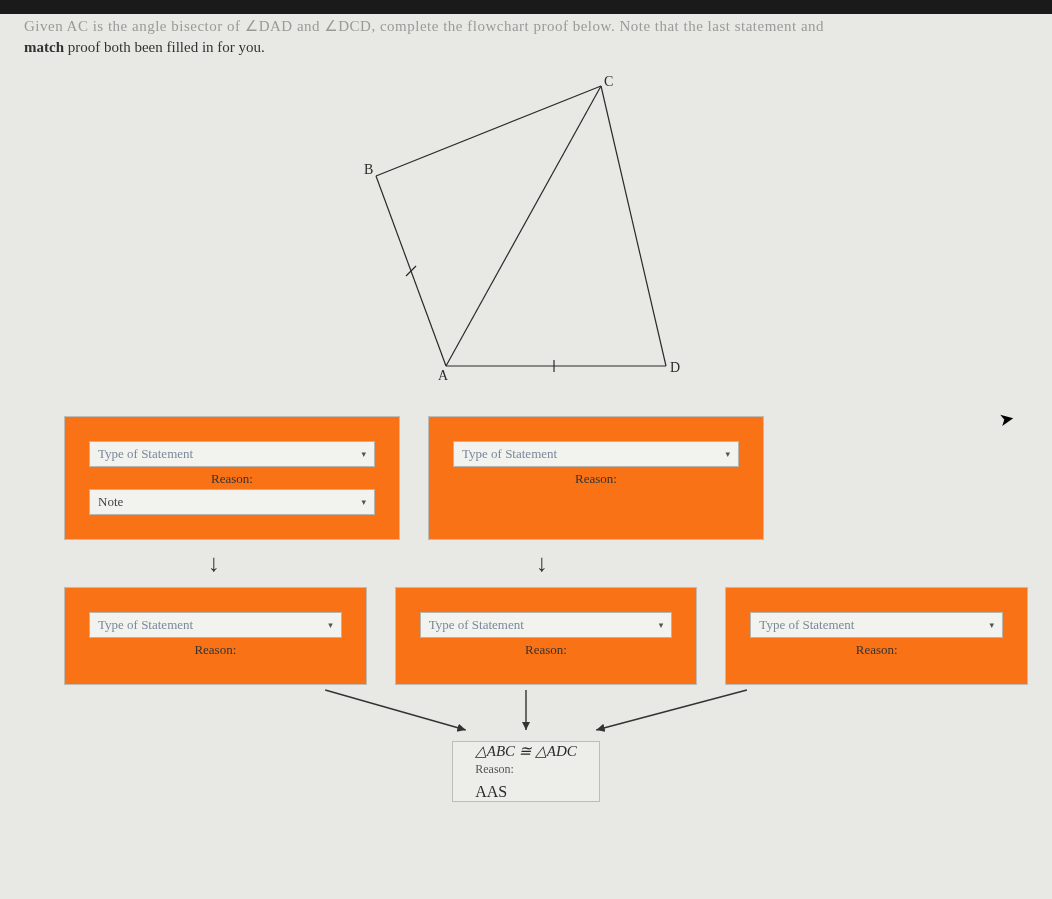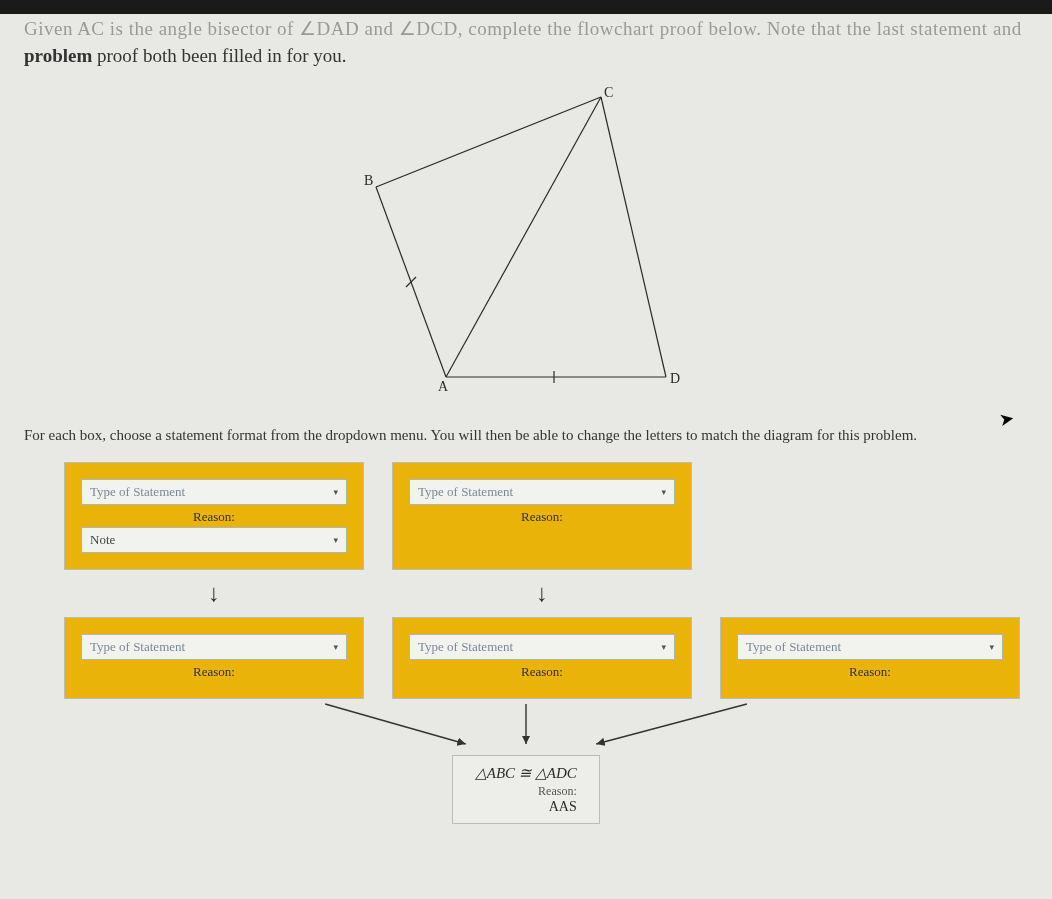--- a/index.html
+++ b/index.html
@@ -19,21 +19,21 @@
     color: #888;
     font-size: 9px;
     overflow: hidden;
     padding: 1px 10px;
     white-space: nowrap;
   }
   .content {
     padding: 0 24px;
   }
   .intro-line {
-    font-size: 19px;
+    font-size: 15px;
     color: #333;
     margin-top: 2px;
     line-height: 1.4;
   }
   .intro-line .blur { color: #9a9a98; letter-spacing: 0.5px; }
   .intro-line strong { font-weight: bold; }
   .diagram-wrap {
     width: 100%;
     display: flex;
     justify-content: center;
@@ -53,23 +53,23 @@
   }
   .row {
     display: flex;
     gap: 28px;
     justify-content: flex-start;
     padding-left: 40px;
   }
   .row.three { justify-content: flex-start; }
   .card {
     border: 1px solid #bdbdb8;
-    background: #eab308;
-    width: 300px;
-    padding: 16px;
+    background: #f97316;
+    width: 336px;
+    padding: 24px;
     font-size: 13px;
   }
   .card.short { min-height: 58px; }
   .dropdown {
     border: 1px solid #b5b5b0;
     background: #f2f2ef;
     padding: 4px 8px;
     font-size: 13px;
     color: #7a8a9a;
     display: flex;
@@ -101,27 +101,27 @@
     color: #333;
   }
   .final-wrap {
     display: flex;
     justify-content: center;
     margin-top: 6px;
   }
   .final {
     border: 1px solid #bdbdb8;
     background: #ededea;
-    padding: 8px 22px;
-    text-align: right;
+    padding: 0 22px;
+    text-align: left;
     font-size: 15px;
   }
   .final .math { font-style: italic; font-family: Georgia, serif; }
   .final .r { font-size: 12px; color: #555; margin-top: 2px; }
-  .final .aas { font-size: 14px; margin-top: 0; }
+  .final .aas { font-size: 16px; margin-top: 6px; }
   .converge {
     position: relative;
     height: 50px;
     width: 100%;
   }
   .converge svg { position: absolute; top: 0; left: 0; width: 100%; height: 100%; }
   .converge line { stroke: #333; stroke-width: 1.4; }
   .cursor {
     position: absolute;
     right: 38px;
@@ -133,21 +133,21 @@
 </style>
 </head>
 <body>
 
 <div class="topbar"></div>
 
 <div class="content">
 
   <p class="intro-line">
     <span class="blur">Given AC is the angle bisector of ∠DAD and ∠DCD, complete the flowchart proof below. Note that the last statement and</span><br>
-    <strong>problem</strong><span> proof both been filled in for you.</span>
+    <strong>match</strong><span> proof both been filled in for you.</span>
   </p>
 
   <div class="diagram-wrap">
     <svg class="geom" viewBox="0 0 420 310">
 
       <line x1="60" y1="100" x2="285" y2="10"></line>
       <line x1="285" y1="10" x2="350" y2="290"></line>
       <line x1="350" y1="290" x2="130" y2="290"></line>
       <line x1="130" y1="290" x2="60" y2="100"></line>
       <line x1="130" y1="290" x2="285" y2="10"></line>
@@ -155,21 +155,20 @@
       <line x1="90" y1="200" x2="100" y2="190" stroke-width="1.5"></line>
 
       <line x1="238" y1="284" x2="238" y2="296" stroke-width="1.5"></line>
       <text x="48" y="98">B</text>
       <text x="288" y="10">C</text>
       <text x="122" y="304">A</text>
       <text x="354" y="296">D</text>
     </svg>
   </div>
 
-  <p class="instruction">For each box, choose a statement format from the dropdown menu. You will then be able to change the letters to match the diagram for this problem.</p>
 
   <div class="flow">
 
     <div class="row">
       <div class="card">
         <div class="dropdown">
           <span>Type of Statement</span>
           <span class="caret">▾</span>
         </div>
         <div class="reason-label">Reason:</div>

